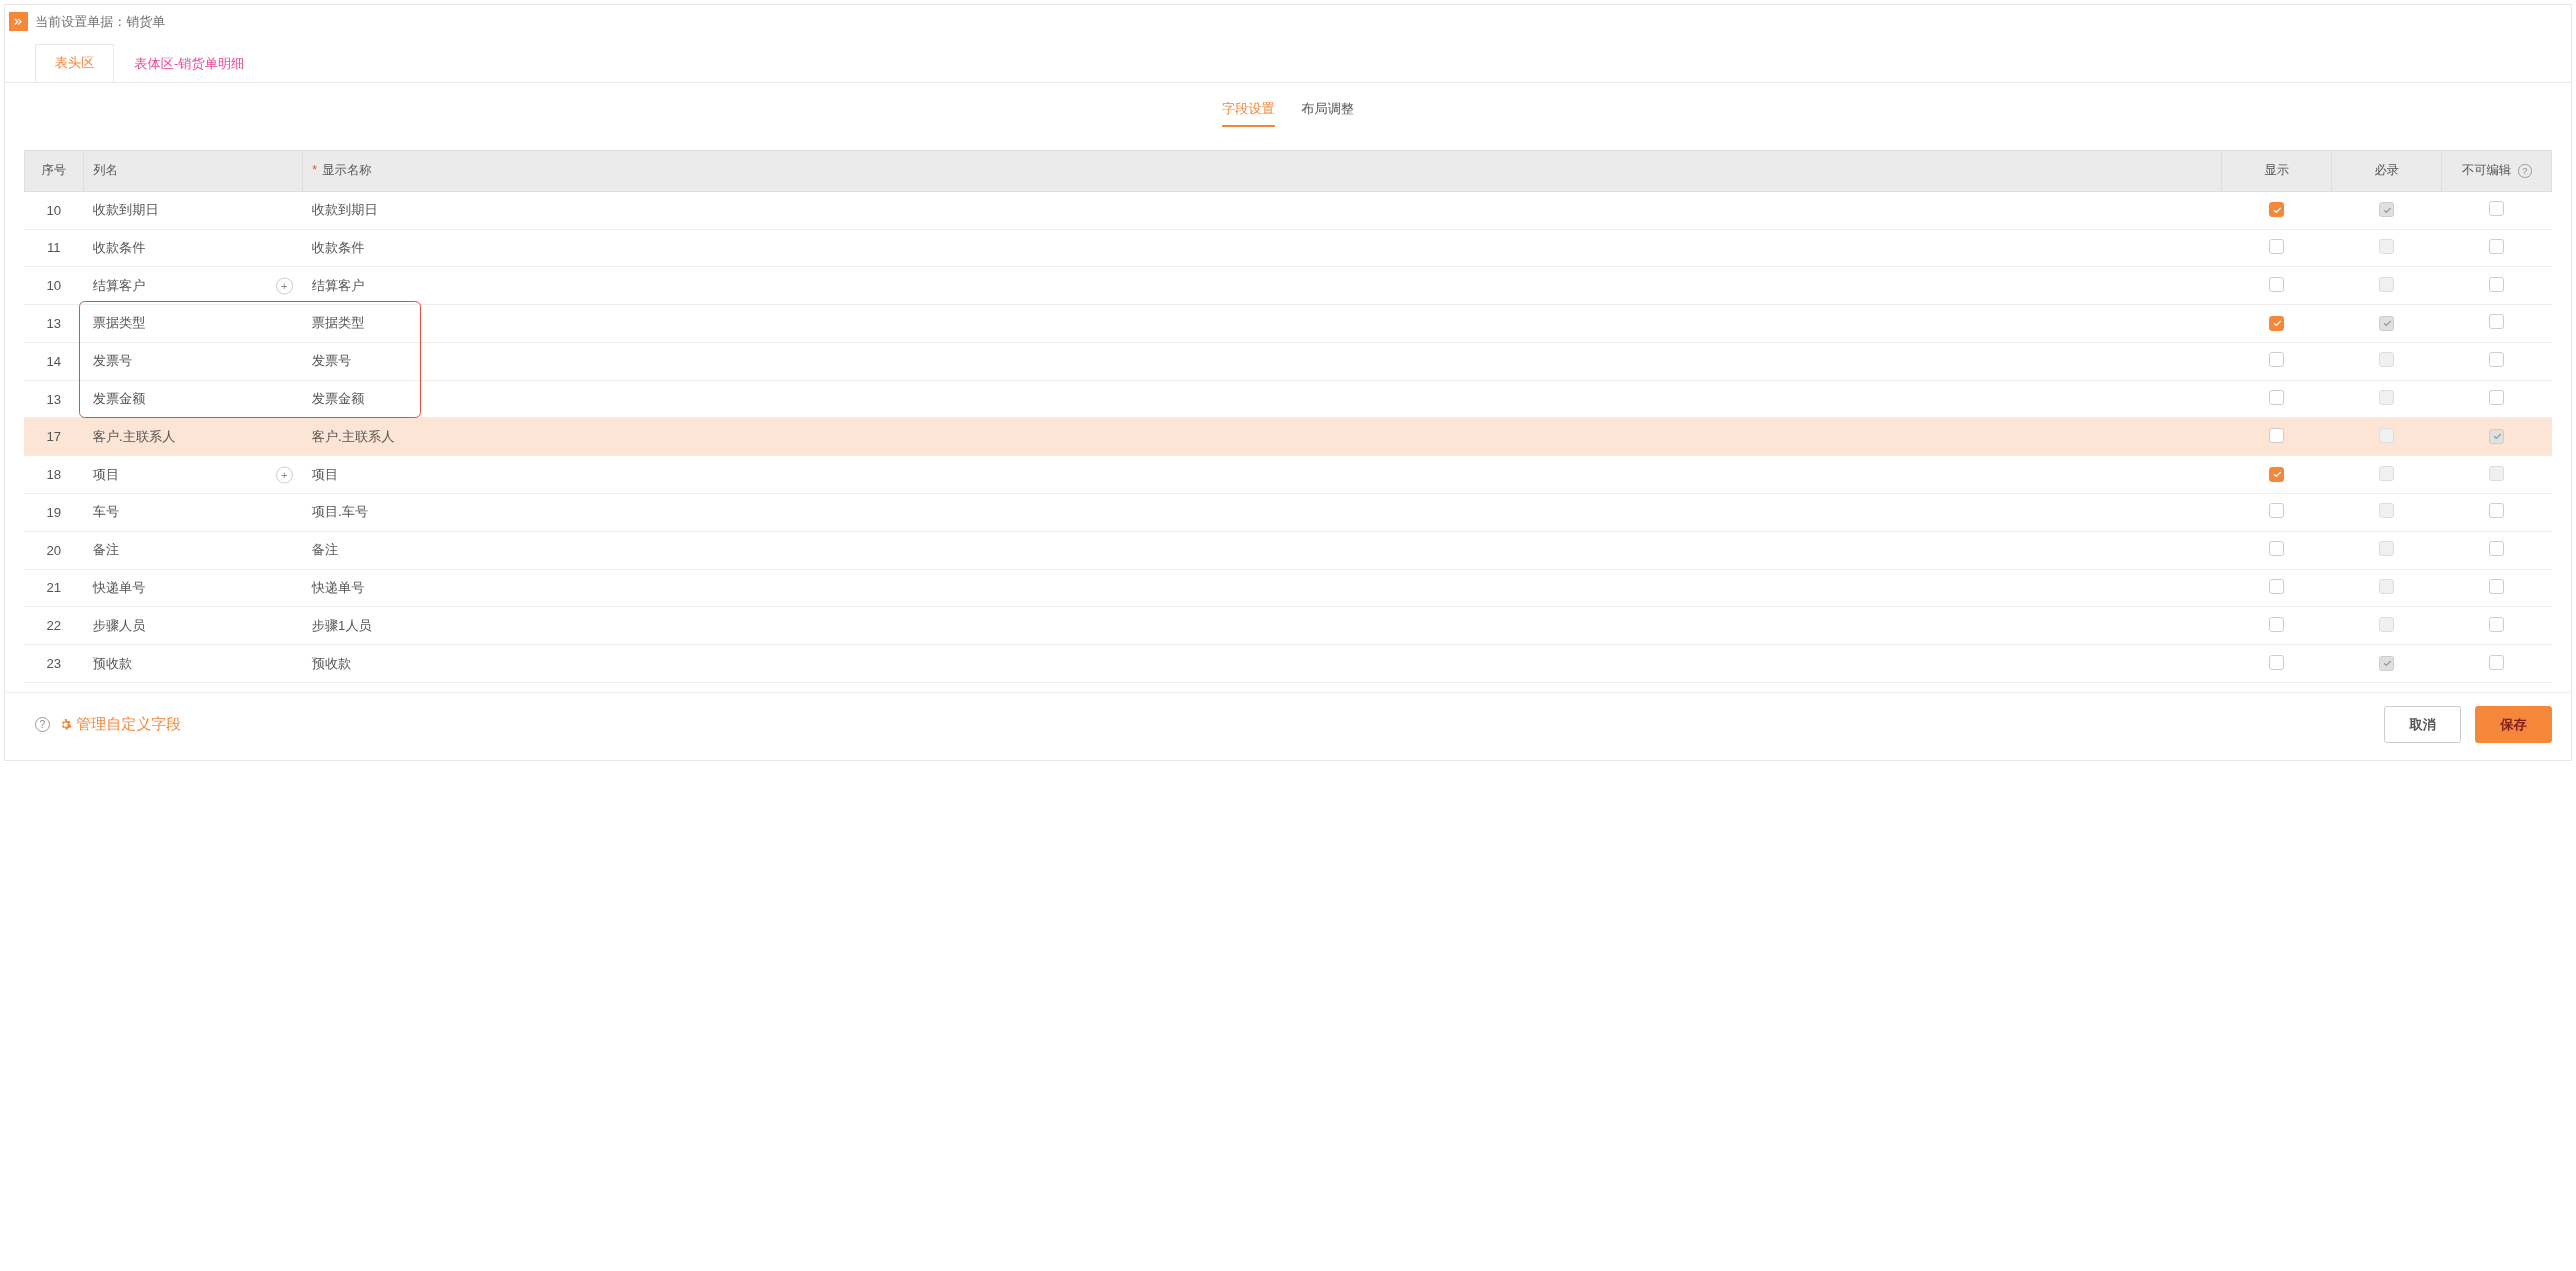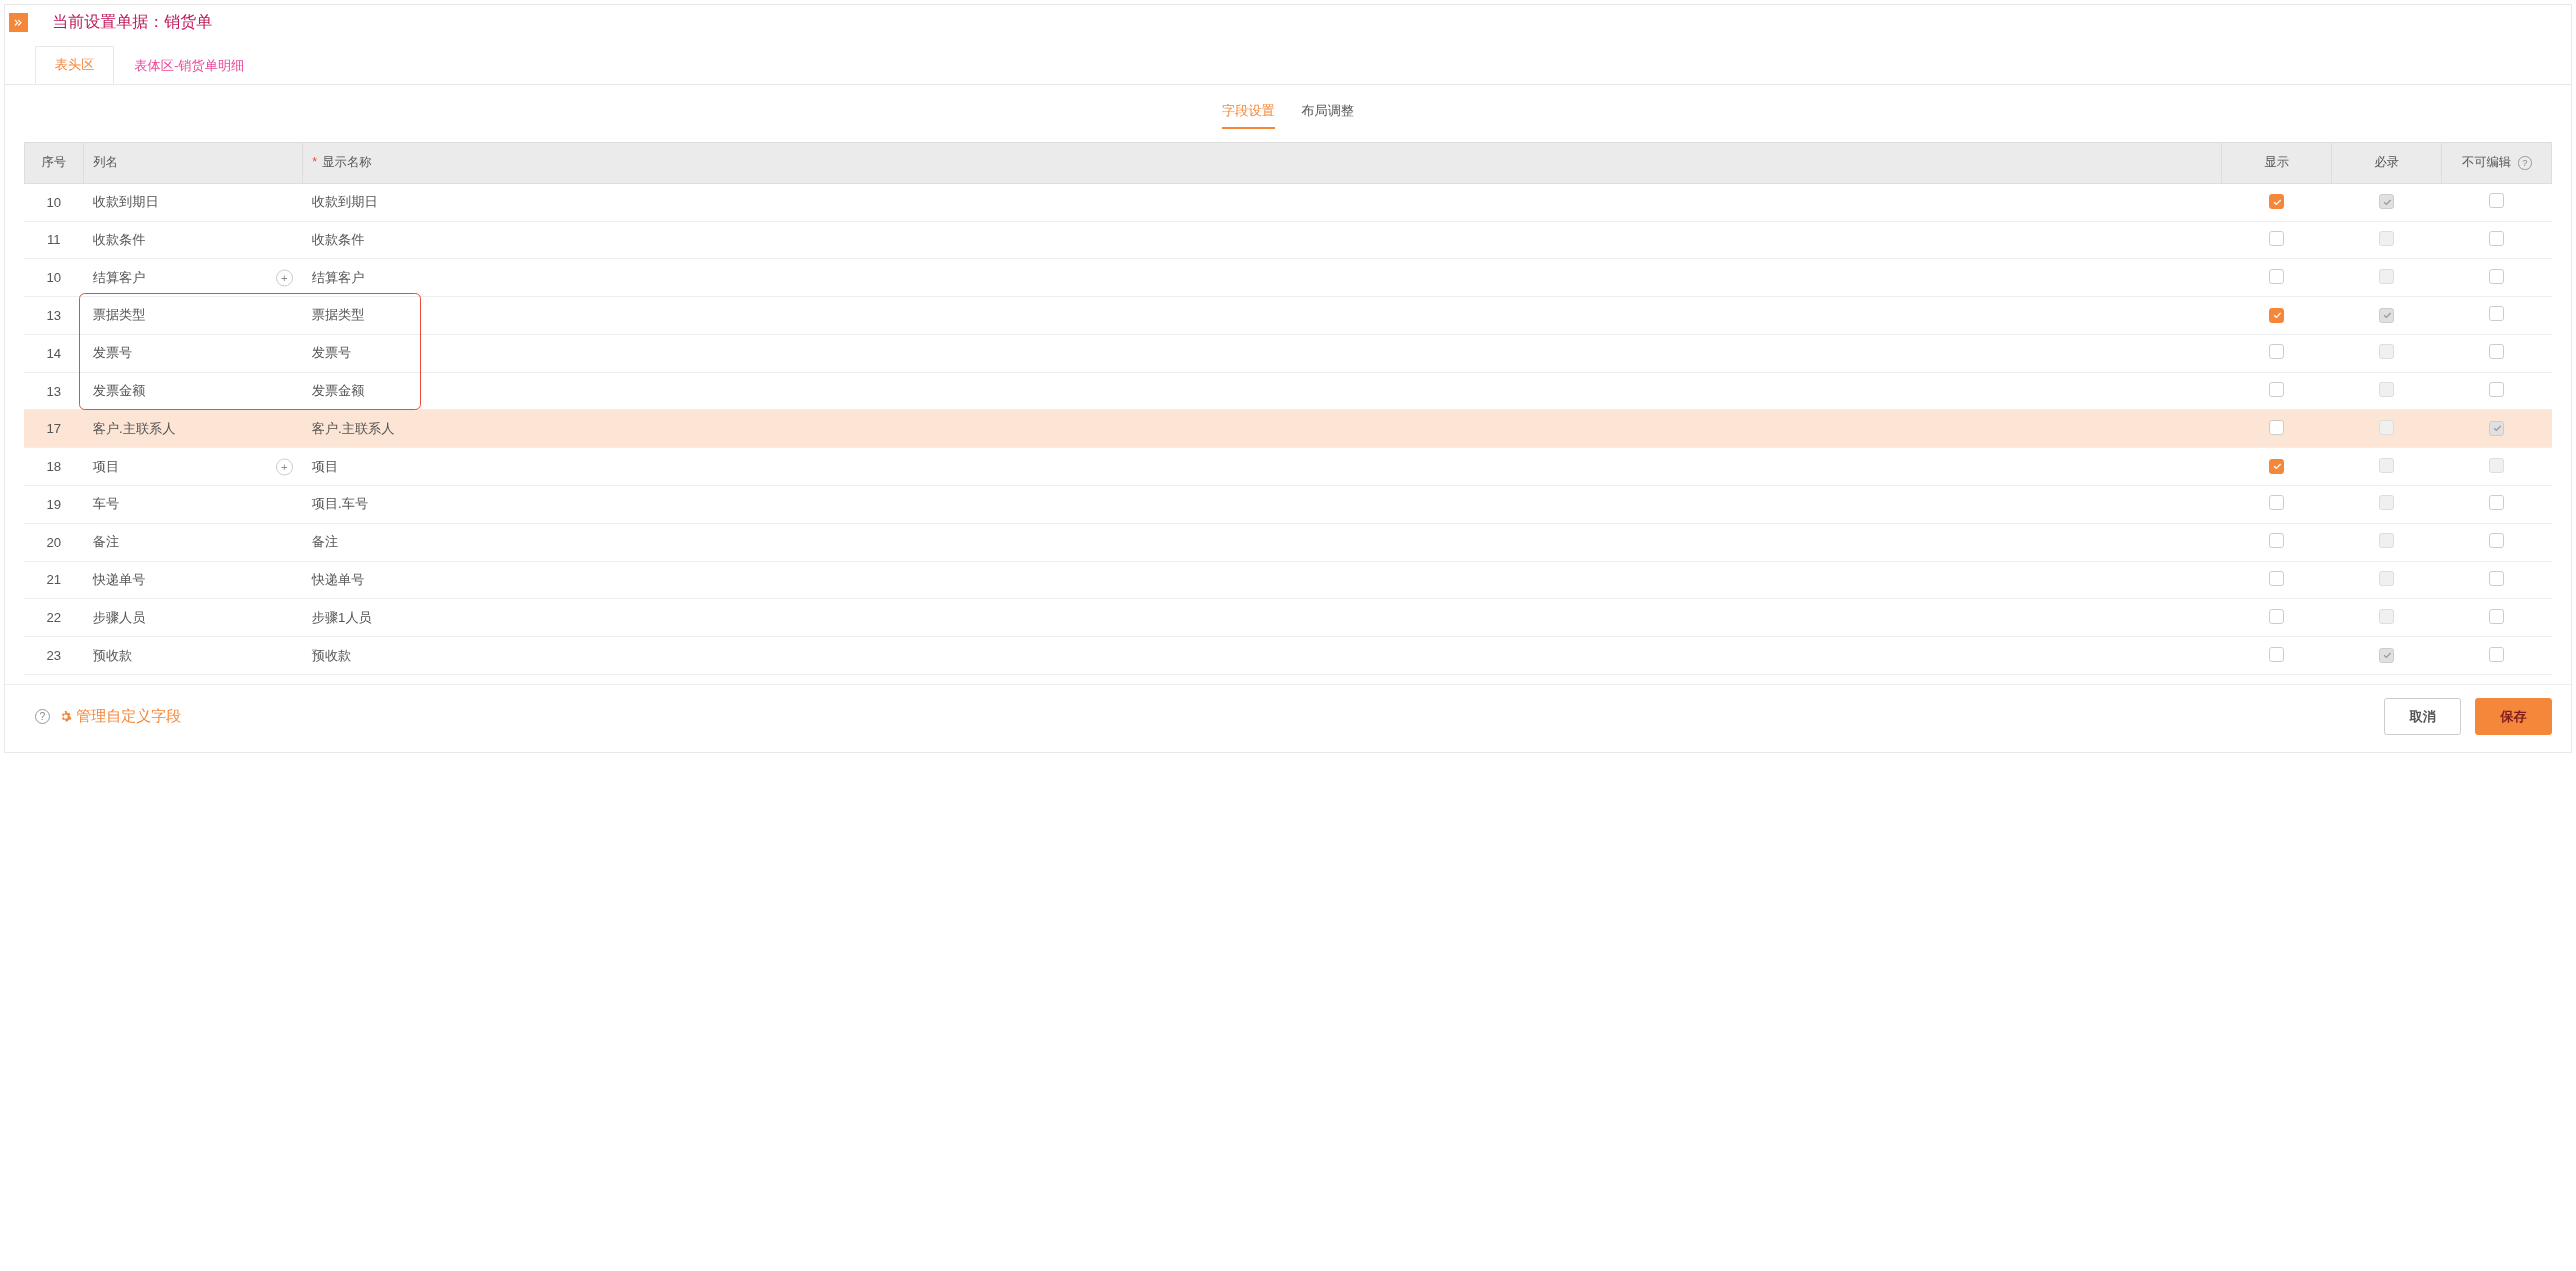--- a/index.html
+++ b/index.html
@@ -32,23 +32,22 @@
       align-items: center;
       justify-content: center;
       color: #fff;
       margin-left: 3.8px;
     }
     .expand-toggle svg {
       width: 11.3px;
       height: 11.3px;
     }
     .header-label {
-      color: #be185d;
-      font-size: 16px;
-      margin-left: 17px;
+      color: #737373;
+      font-size: 13px;
     }
     .tabs-row {
       display: flex;
       align-items: flex-end;
       border-bottom: 0.9px solid #e8e8e8;
       padding-left: 30px;
       margin-top: 3.8px;
     }
     .tab {
       padding: 9.4px 19px;
@@ -62,21 +61,21 @@
     }
     .tab.active {
       color: #f5873a;
       border: 0.9px solid #e8e8e8;
       border-bottom: 0.9px solid #fff;
       background: #fff;
     }
     .sub-tabs {
       display: flex;
       justify-content: center;
-      padding: 17px 0 13px;
+      padding: 17px 0 23px;
       gap: 26.5px;
     }
     .sub-tab {
       padding-bottom: 7.6px;
       font-size: 13.2px;
       color: #555;
       cursor: pointer;
       border-bottom: 1.9px solid transparent;
     }
     .sub-tab.active {

